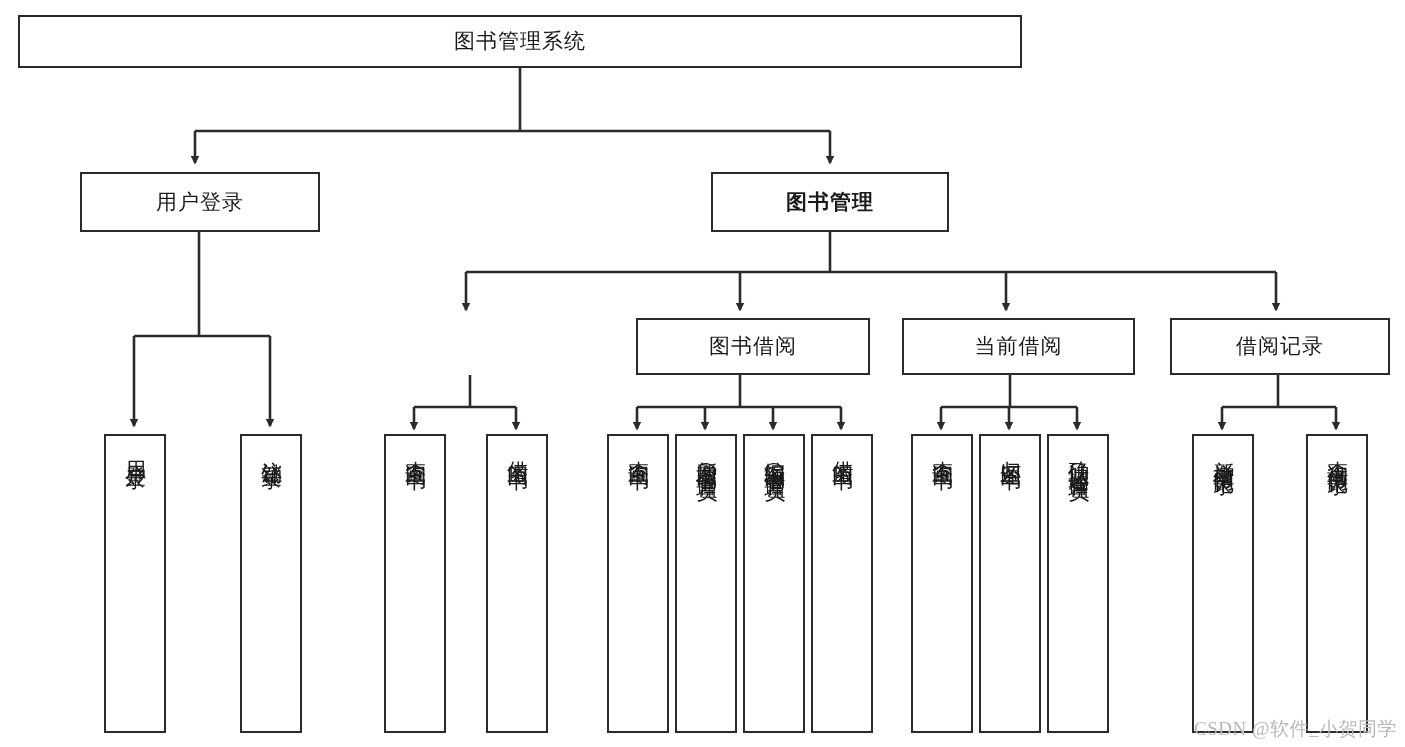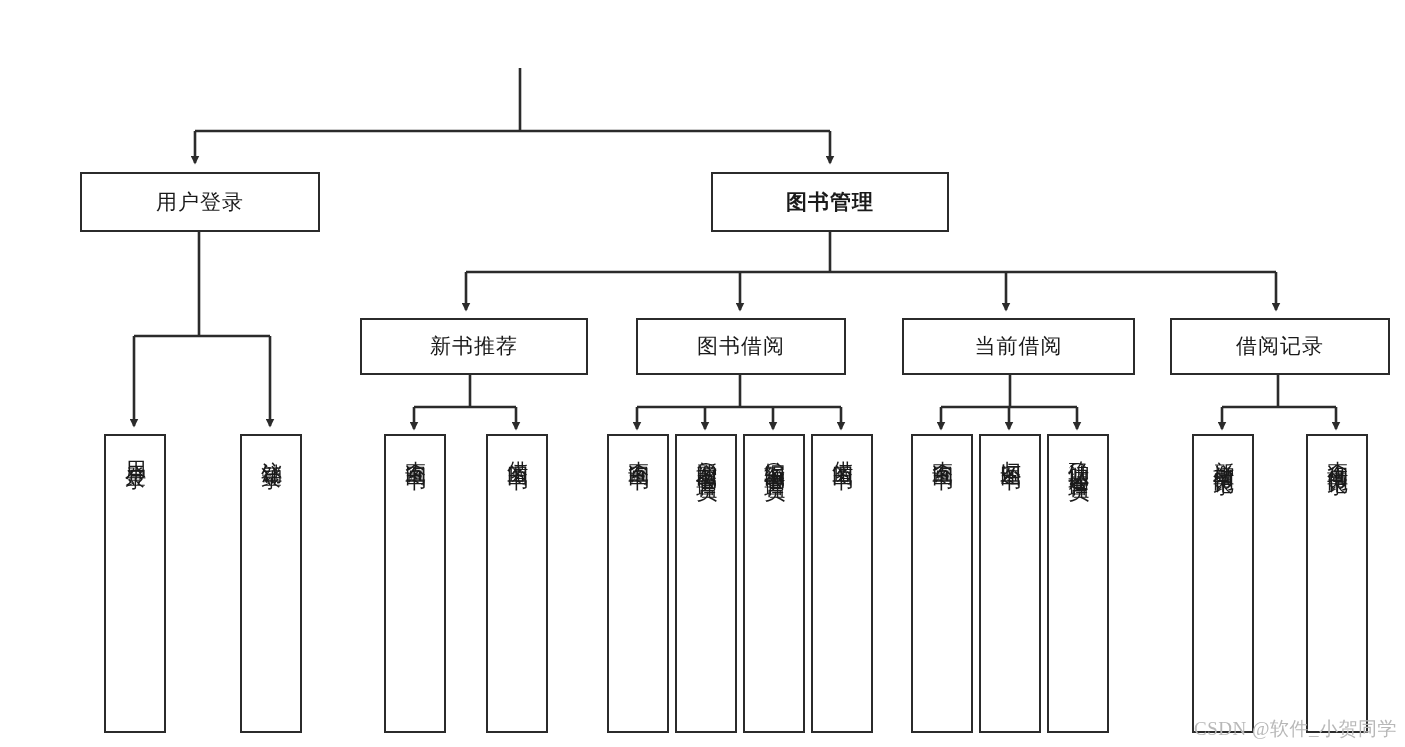--- a/index.html
+++ b/index.html
@@ -124,32 +124,32 @@
       <path d="M 1009 407 L 1009 429" marker-end="url(#arrowhead)"></path>
       <path d="M 1077 407 L 1077 429" marker-end="url(#arrowhead)"></path>
 
       <path d="M 1278 375 L 1278 407"></path>
       <path d="M 1222 407 L 1336 407"></path>
       <path d="M 1222 407 L 1222 429" marker-end="url(#arrowhead)"></path>
       <path d="M 1336 407 L 1336 429" marker-end="url(#arrowhead)"></path>
     </g>
   </svg>
 
+  <div class="node root" style="left:18px; top:15px; width:1004px; height:53px;">
+    <span class="node-label">图书管理系统</span>
+  </div>
 
   <div class="node h-node" style="left:80px; top:172px; width:240px; height:60px;">
     <span class="node-label">用户登录</span>
   </div>
   <div class="node h-node" style="left:711px; top:172px; width:238px; height:60px;font-weight:bold;">
     <span class="node-label">图书管理</span>
   </div>
 
-  <div class="node h-node" style="left:360px; top:318px; width:228px; height:57px;">
-    <span class="node-label">新书推荐</span>
-  </div>
-  <div class="node h-node" style="left:636px; top:318px; width:210px; height:57px;">
+  <div class="node h-node" style="left:636px; top:318px; width:234px; height:57px;">
     <span class="node-label">图书借阅</span>
   </div>
   <div class="node h-node" style="left:902px; top:318px; width:233px; height:57px;">
     <span class="node-label">当前借阅</span>
   </div>
   <div class="node h-node" style="left:1170px; top:318px; width:220px; height:57px;font-family:Liberation Serif, serif;">
     <span class="node-label">借阅记录</span>
   </div>
 
   <div class="node v-node" style="left:104px; top:434px; width:62px; height:299px;">

